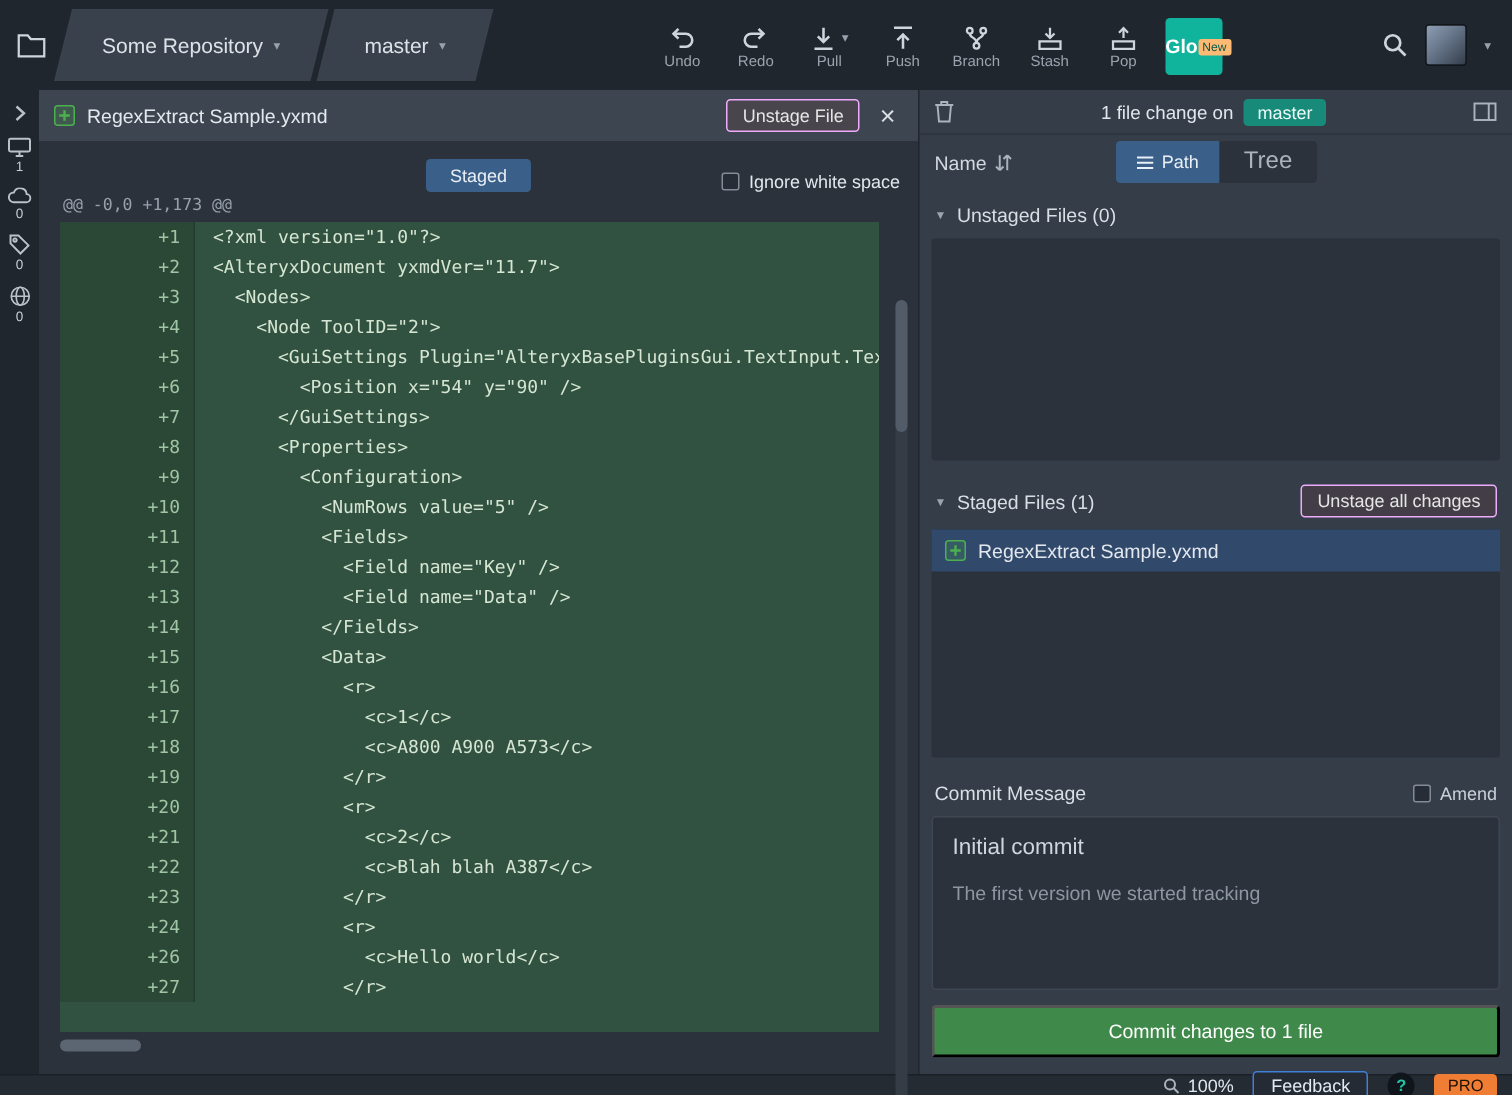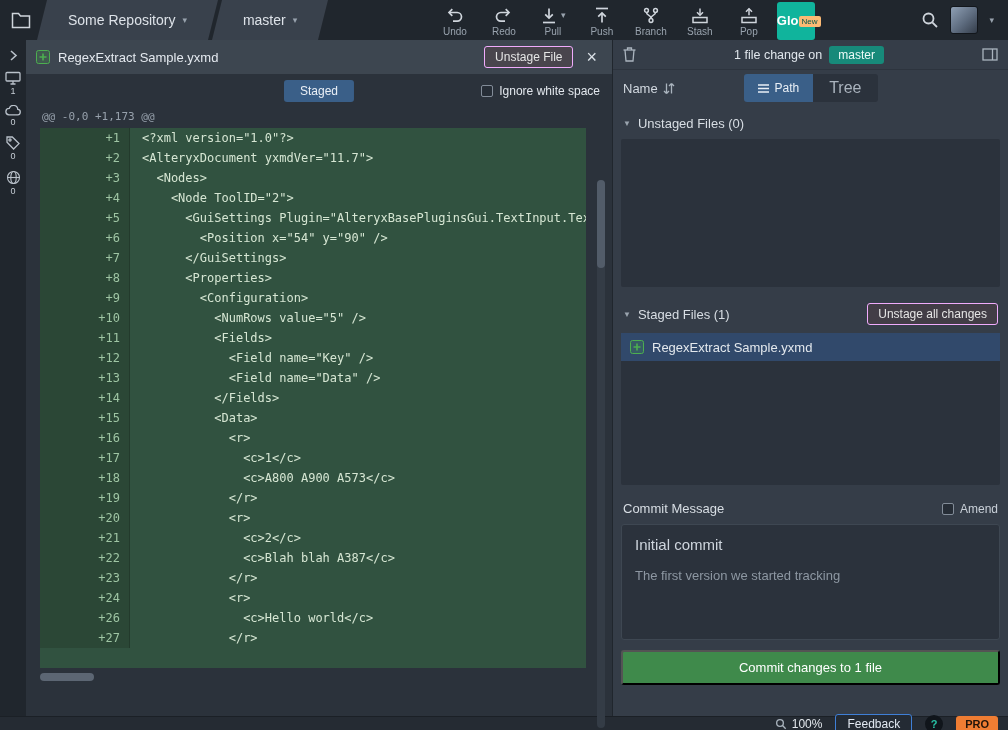--- a/index.html
+++ b/index.html
@@ -1,21 +1,21 @@
 <!DOCTYPE html>
 <html><head>
 <meta charset="utf-8">
 <style>
   *{margin:0;padding:0;box-sizing:border-box}
   html,body{width:1008px;height:730px;overflow:hidden}
   body{background:#2b323b;font-family:"Liberation Sans",sans-serif;color:#ccd2d9;-webkit-font-smoothing:antialiased}
   .app{width:1008px;height:730px;display:flex;flex-direction:column}
 
   
-  .topbar{height:40px;background:#20262d;display:flex;align-items:center;flex-shrink:0}
+  .topbar{height:60px;background:#20262d;display:flex;align-items:center;flex-shrink:0}
   .folder-btn{width:42px;height:48px;display:flex;align-items:center;justify-content:center;cursor:pointer}
   .crumbs{display:flex;align-items:stretch;height:48px}
   .tab{position:relative;display:flex;align-items:center;gap:7px;padding:0 26px;cursor:pointer;margin-right:4px}
   .tab::before{content:"";position:absolute;inset:0;background:#39414c;transform:skewX(-14deg)}
   .tab>*{position:relative;z-index:1}
   .tab .tlabel{font-size:14px;color:#dde2e8}
   .caret{font-size:9px;color:#98a2ad;line-height:1}
   .tools{display:flex;align-items:flex-start;margin:0 auto;padding-top:6px;gap:7px}
   .tool{display:flex;flex-direction:column;align-items:center;gap:2px;min-width:42px;cursor:pointer}
   .tool .iconrow{display:flex;align-items:center;gap:3px;height:18px}
@@ -31,21 +31,21 @@
   .rail{width:26px;background:#20262d;display:flex;flex-direction:column;align-items:center;padding-top:9px;flex-shrink:0}
   .rail .item{display:flex;flex-direction:column;align-items:center;margin-bottom:9px;cursor:pointer}
   .rail .cnt{font-size:9px;color:#c6cdd5;margin-top:1px}
 
   
   .diff-panel{width:586px;display:flex;flex-direction:column;background:#2b323b;position:relative;flex-shrink:0}
   .file-header{height:34px;background:#3d4650;display:flex;align-items:center;gap:8px;padding:0 10px;flex-shrink:0}
   .fname{font-size:13px;color:#e4e9ef;flex:1}
   .btn-red{border:1px solid #f0abfc;color:#e5e5e5;background:rgba(185,73,63,.10);font-size:12px;padding:3px 10px;border-radius:3px;cursor:pointer;white-space:nowrap}
   .close-x{color:#dbe1e7;font-size:18px;line-height:18px;padding:0 5px;cursor:pointer}
-  .diff-toolbar{height:34px;display:flex;align-items:center;position:relative;flex-shrink:0}
+  .diff-toolbar{height:34px;display:flex;align-items:flex-end;position:relative;flex-shrink:0}
   .staged-pill{position:absolute;left:50%;transform:translateX(-50%);background:#3a5f88;color:#e9eff6;font-size:12px;padding:4px 16px;border-radius:3px;cursor:pointer}
   .ws{margin-left:auto;display:flex;align-items:center;gap:6px;padding-right:12px;font-size:12px;color:#e2e7ed;cursor:pointer}
   .checkbox{width:12px;height:12px;border:1px solid #828c98;background:#262d36;border-radius:2px;flex-shrink:0}
   .hunk{font:11px "DejaVu Sans Mono",monospace;color:#97a1ac;padding:2px 0 5px 16px;flex-shrink:0}
   .diff-box{margin:0 26px 0 14px;background:#315240;height:540px;overflow:hidden;flex-shrink:0}
   .diff-row{display:flex;height:20px}
   .ln{width:90px;text-align:right;padding-right:9px;color:#9fc5a4;background:#2b4736;flex-shrink:0;font:12px/20px "DejaVu Sans Mono",monospace;border-right:1px solid rgba(0,0,0,.18)}
   .code{padding-left:12px;color:#d6e6d3;white-space:pre;font:12px/20px "DejaVu Sans Mono",monospace}
   .hscroll{height:10px;margin:4px 26px 0 14px;position:relative}
   .hthumb{position:absolute;left:0;top:1px;width:54px;height:8px;background:#5c6673;border-radius:4px;cursor:pointer}
@@ -76,21 +76,21 @@
   .msgbox{background:#2b323c;border:1px solid #3e4752;border-radius:3px;height:116px;padding:11px 13px;cursor:text}
   .msg-summary{font-size:15px;color:#ced5dd;margin-bottom:15px}
   .msg-desc{font-size:13px;color:#8d97a2}
   .commit-btn{margin-top:10px;height:35px;background:#3f8a4b;border-radius:3px;color:#fff;font-size:13px;font-weight:normal;display:flex;align-items:center;justify-content:center;cursor:pointer}
 
   
   .statusbar{height:14px;background:#252b33;border-top:1px solid #1b2026;display:flex;align-items:center;justify-content:flex-end;gap:13px;padding:0 10px;flex-shrink:0}
   .zoom{display:flex;align-items:center;gap:5px;font-size:12px;color:#e2e7ec;cursor:pointer}
   .feedback-btn{border:1px solid #3f7fd6;color:#e2e9f2;font-size:12px;padding:2px 11px;border-radius:3px;background:#242b34;cursor:pointer}
   .help-circle{width:18px;height:18px;border-radius:50%;background:#10151b;color:#27c2a5;font-size:11px;font-weight:bold;display:flex;align-items:center;justify-content:center;cursor:pointer}
-  .pro-badge{background:#ef7d33;color:#221409;font-weight:bold;font-size:11px;padding:2px 9px;border-radius:3px;cursor:pointer}
+  .pro-badge{background:#ef7d33;color:#221409;font-weight:normal;font-size:11px;padding:2px 9px;border-radius:3px;cursor:pointer}
   svg{display:block}
 </style>
 </head>
 <body>
 
 <div class="app">
 
   <header class="topbar">
     <div class="folder-btn">
       <span>

